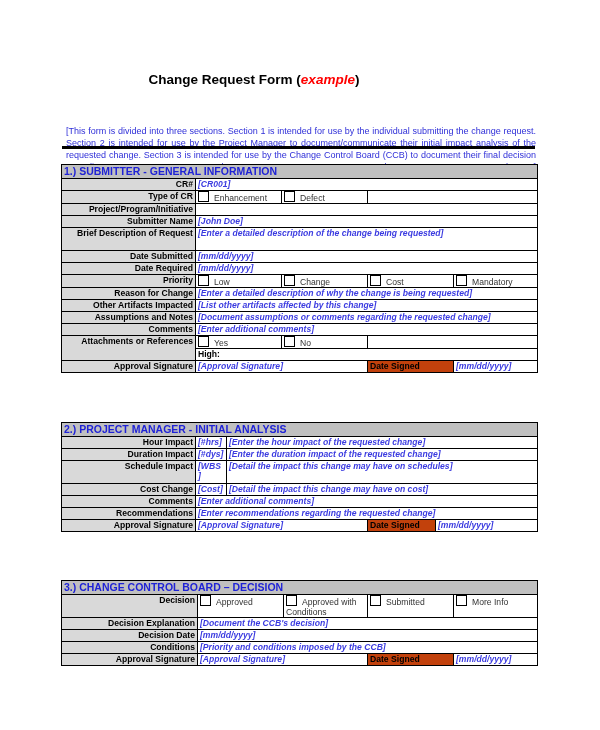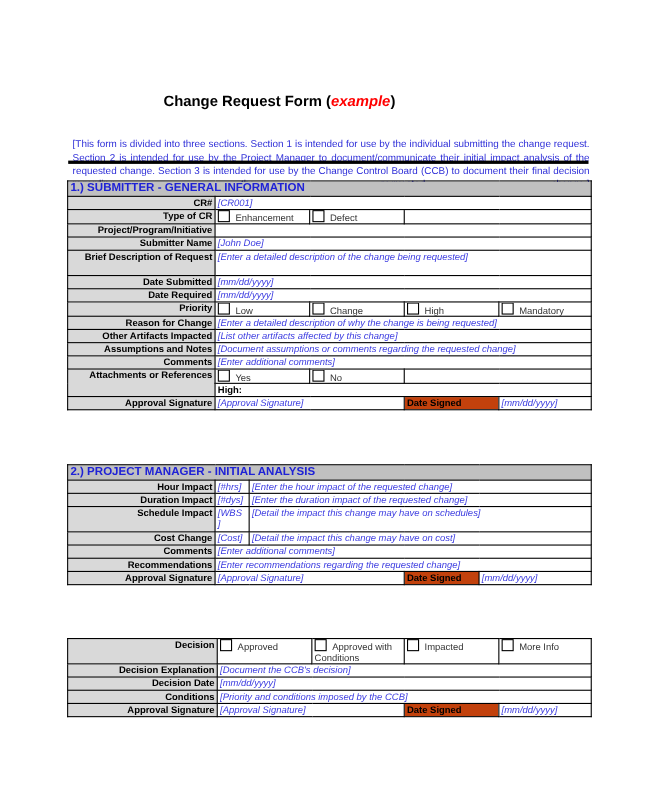--- a/index.html
+++ b/index.html
@@ -1,25 +1,25 @@
 <!DOCTYPE html>
 <html><head>
 <meta charset="utf-8">
 <style>
   html, body { margin: 0; padding: 0; background: #ffffff; }
   body { width: 600px; height: 730px; position: relative; overflow: hidden; font-family: "Liberation Sans", sans-serif; }
-  .title { position: absolute; left: 0; top: 84px; width: 508px; text-align: center; font-weight: bold; font-size: 13.5px; color: #000; }
+  .title { position: absolute; left: 0; top: 72px; width: 508px; text-align: center; font-weight: bold; font-size: 13.5px; color: #000; }
   .title .ex { color: #ff0000; font-style: italic; }
   .intro { position: absolute; left: 66px; top: 89px; width: 470px; font-size: 9px; line-height: 12px; color: #2f2fd8; text-align: justify; text-align-last: justify; margin-top: 36px; }
   .rule { position: absolute; left: 62px; top: 146px; width: 473px; height: 3px; background: #000; }
   table.form { position: absolute; left: 61px; border-collapse: collapse; width: 476px; table-layout: fixed; font-size: 8.6px; }
   table.form td { border: 1.4px solid #000; padding: 0 2px; height: 11px; line-height: 10px; vertical-align: top; overflow: hidden; white-space: nowrap; }
   td.hdr { background: #c0c0c0; color: #1f22d6; font-weight: bold; font-size: 10.5px; height: 13px !important; line-height: 13px !important; padding-left: 2px; }
   td.lbl { background: #d9d9d9; font-weight: bold; color: #000; text-align: right; }
-  td.val { color: #3b3be0; font-style: italic; }
+  td.val { color: #3b3be0; font-style: italic; font-weight: bold; }
   td.val2 { color: #000; font-weight: bold; }
   td.ds { background: #c2410c; font-weight: bold; }
   .cb { display: inline-block; width: 9px; height: 9px; border: 1px solid #000; vertical-align: -1px; margin-right: 5px; background: #fff; }
   .opt { color: #333; }
   .wrap { white-space: normal !important; }
 </style>
 </head>
 <body>
 
 <div class="title"><span>Change Request Form (</span><span class="ex">example</span><span>)</span></div>
@@ -65,21 +65,21 @@
         <td class="val" colspan="4">[mm/dd/yyyy]</td>
       </tr>
   <tr>
         <td class="lbl">Date Required</td>
         <td class="val" colspan="4">[mm/dd/yyyy]</td>
       </tr>
   <tr>
         <td class="lbl">Priority</td>
     <td><span class="cb"></span><span class="opt">Low</span></td>
     <td><span class="cb"></span><span class="opt">Change</span></td>
-    <td><span class="cb"></span><span class="opt">High</span></td>
+    <td><span class="cb"></span><span class="opt">Cost</span></td>
     <td><span class="cb"></span><span class="opt">Mandatory</span></td>
       </tr>
   <tr>
         <td class="lbl">Reason for Change</td>
         <td class="val" colspan="4">[Enter a detailed description of why the change is being requested]</td>
       </tr>
   <tr>
         <td class="lbl">Other Artifacts Impacted</td>
         <td class="val" colspan="4">[List other artifacts affected by this change]</td>
       </tr>
@@ -160,25 +160,28 @@
 
 <table class="form" style="top:580px">
   <colgroup>
       <col style="width:136px">
       <col style="width:86px">
       <col style="width:84px">
       <col style="width:86px">
       <col style="width:84px">
     </colgroup>
   <tbody>
+      <tr>
+        <td class="hdr" colspan="5">3.) CHANGE CONTROL BOARD – DECISION</td>
+      </tr>
   <tr>
         <td class="lbl" style="height:22px">Decision</td>
     <td><span class="cb"></span><span class="opt">Approved</span></td>
     <td class="wrap"><span class="cb"></span><span class="opt">Approved with Conditions</span></td>
-    <td><span class="cb"></span><span class="opt">Impacted</span></td>
+    <td><span class="cb"></span><span class="opt">Submitted</span></td>
     <td><span class="cb"></span><span class="opt">More Info</span></td>
       </tr>
   <tr>
         <td class="lbl">Decision Explanation</td>
         <td class="val" colspan="4">[Document the CCB's decision]</td>
       </tr>
   <tr>
         <td class="lbl">Decision Date</td>
         <td class="val" colspan="4">[mm/dd/yyyy]</td>
       </tr>

